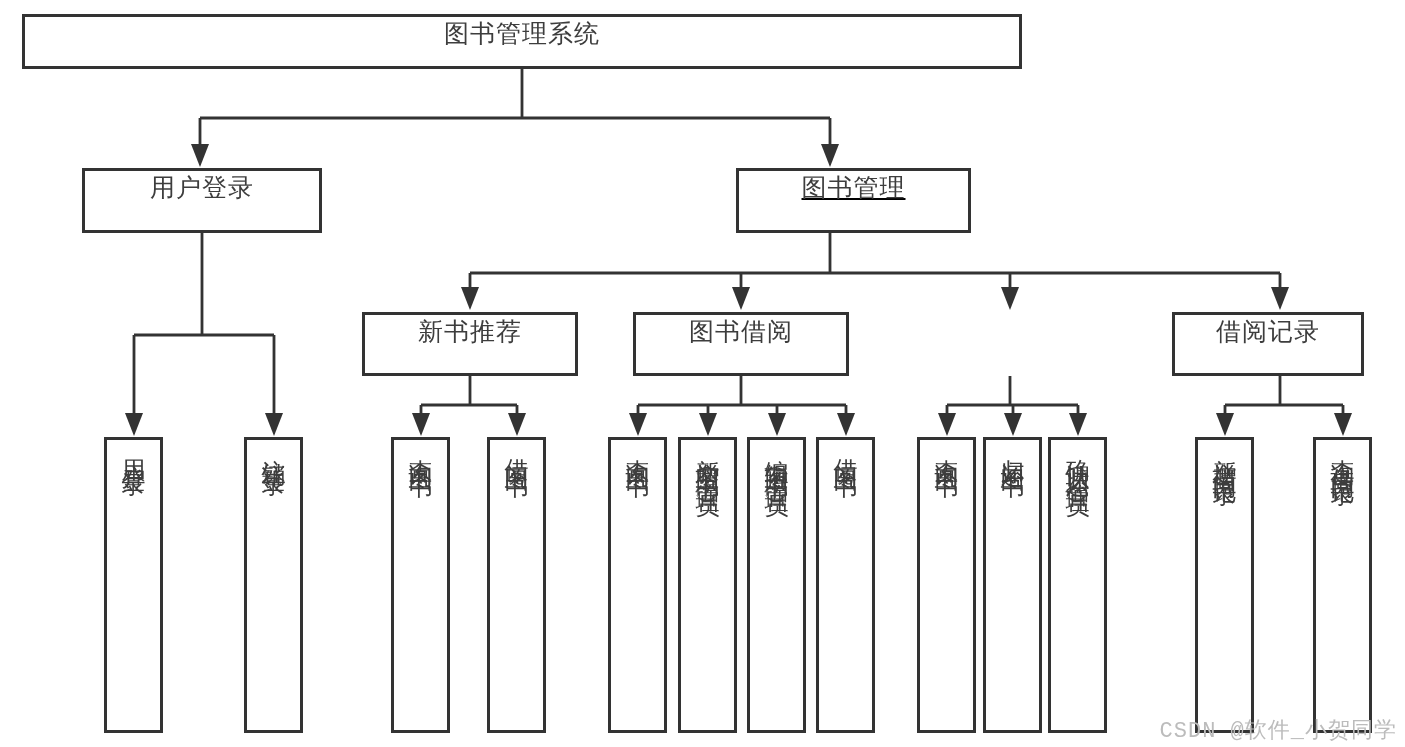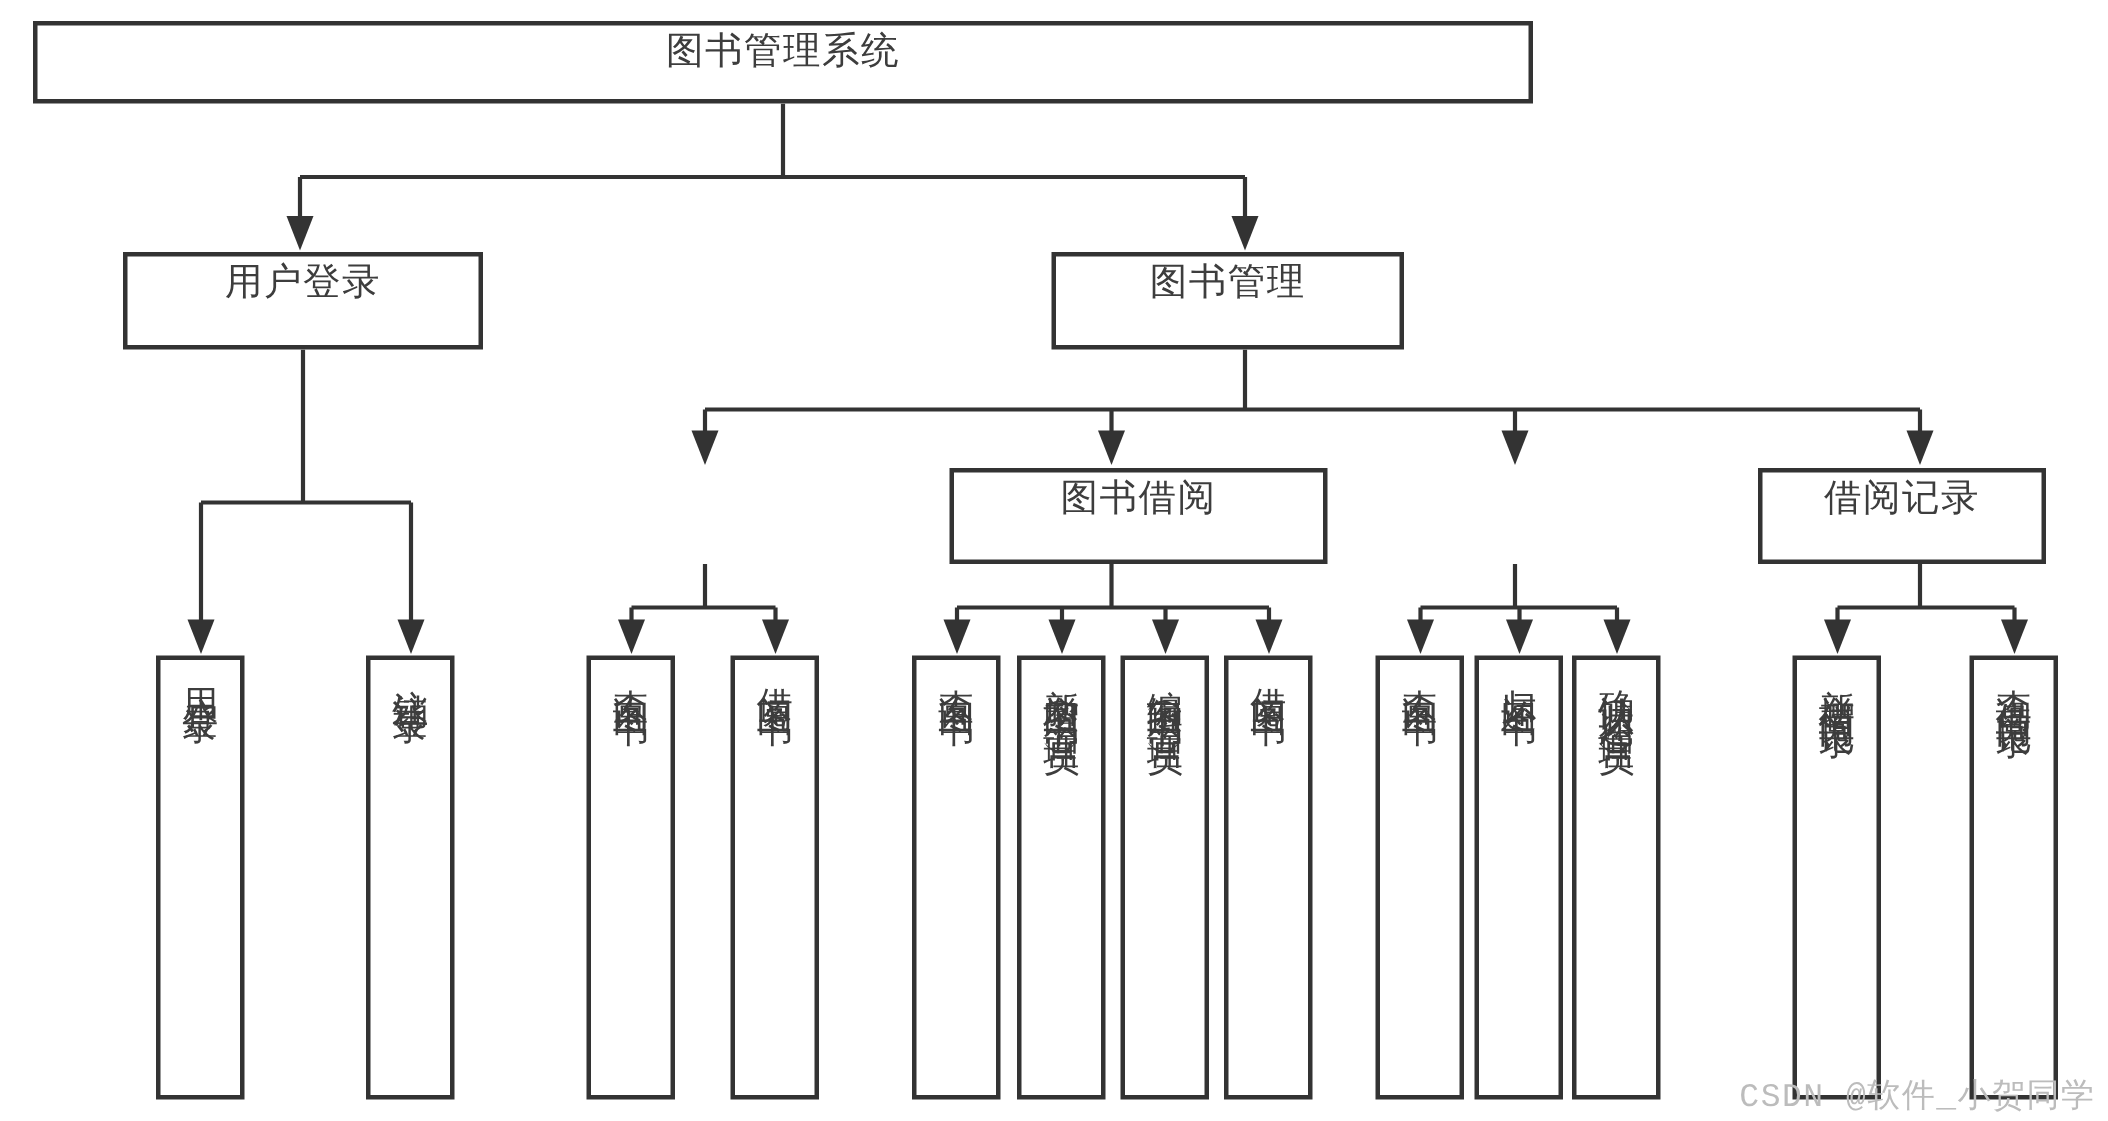--- a/index.html
+++ b/index.html
@@ -40,23 +40,23 @@
     white-space:nowrap;
   }
   .watermark{
     position:absolute;right:8px;bottom:2px;
     font-size:22px;letter-spacing:1px;
     color:var(--wm);z-index:3;white-space:nowrap;font-family:Liberation Mono, monospace;
   }
   
   .b-root    {left:22px;  top:14px;  width:1000px;height:55px;}
   .b-ulogin  {left:82px;  top:168px; width:240px; height:65px;}
-  .b-bmgmt   {left:701px; top:168px; width:235px; height:65px;}
+  .b-bmgmt   {left:736px; top:168px; width:235px; height:65px;text-decoration:underline;}
   .b-newbook {left:362px; top:312px; width:216px; height:64px;}
-  .b-borrow  {left:633px; top:312px; width:252px; height:64px;}
+  .b-borrow  {left:633px; top:312px; width:216px; height:64px;}
   .b-current {left:902px; top:312px; width:216px; height:64px;}
   .b-records {left:1172px;top:312px; width:192px; height:64px;}
   .leaf{top:437px;width:59px;height:296px;}
   .b-ul1{left:104px;} .b-ul2{left:244px;}
   .b-nb1{left:391px;} .b-nb2{left:487px;}
   .b-bw1{left:608px;} .b-bw2{left:678px;} .b-bw3{left:747px;} .b-bw4{left:816px;}
   .b-cb1{left:917px;} .b-cb2{left:983px;} .b-cb3{left:1048px;}
   .b-rc1{left:1195px;} .b-rc2{left:1313px;}
 </style>
 </head>
@@ -126,20 +126,23 @@
     <span class="lbl">图书管理系统</span>
   </div>
 
   <div class="box b-ulogin">
     <span class="lbl">用户登录</span>
   </div>
   <div class="box b-bmgmt">
     <span class="lbl">图书管理</span>
   </div>
 
+  <div class="box b-newbook">
+    <span class="lbl">新书推荐</span>
+  </div>
   <div class="box b-borrow">
     <span class="lbl">图书借阅</span>
   </div>
   <div class="box b-records">
     <span class="lbl">借阅记录</span>
   </div>
 
   <div class="box leaf b-ul1">
     <span class="vlbl">用户登录</span>
   </div>

